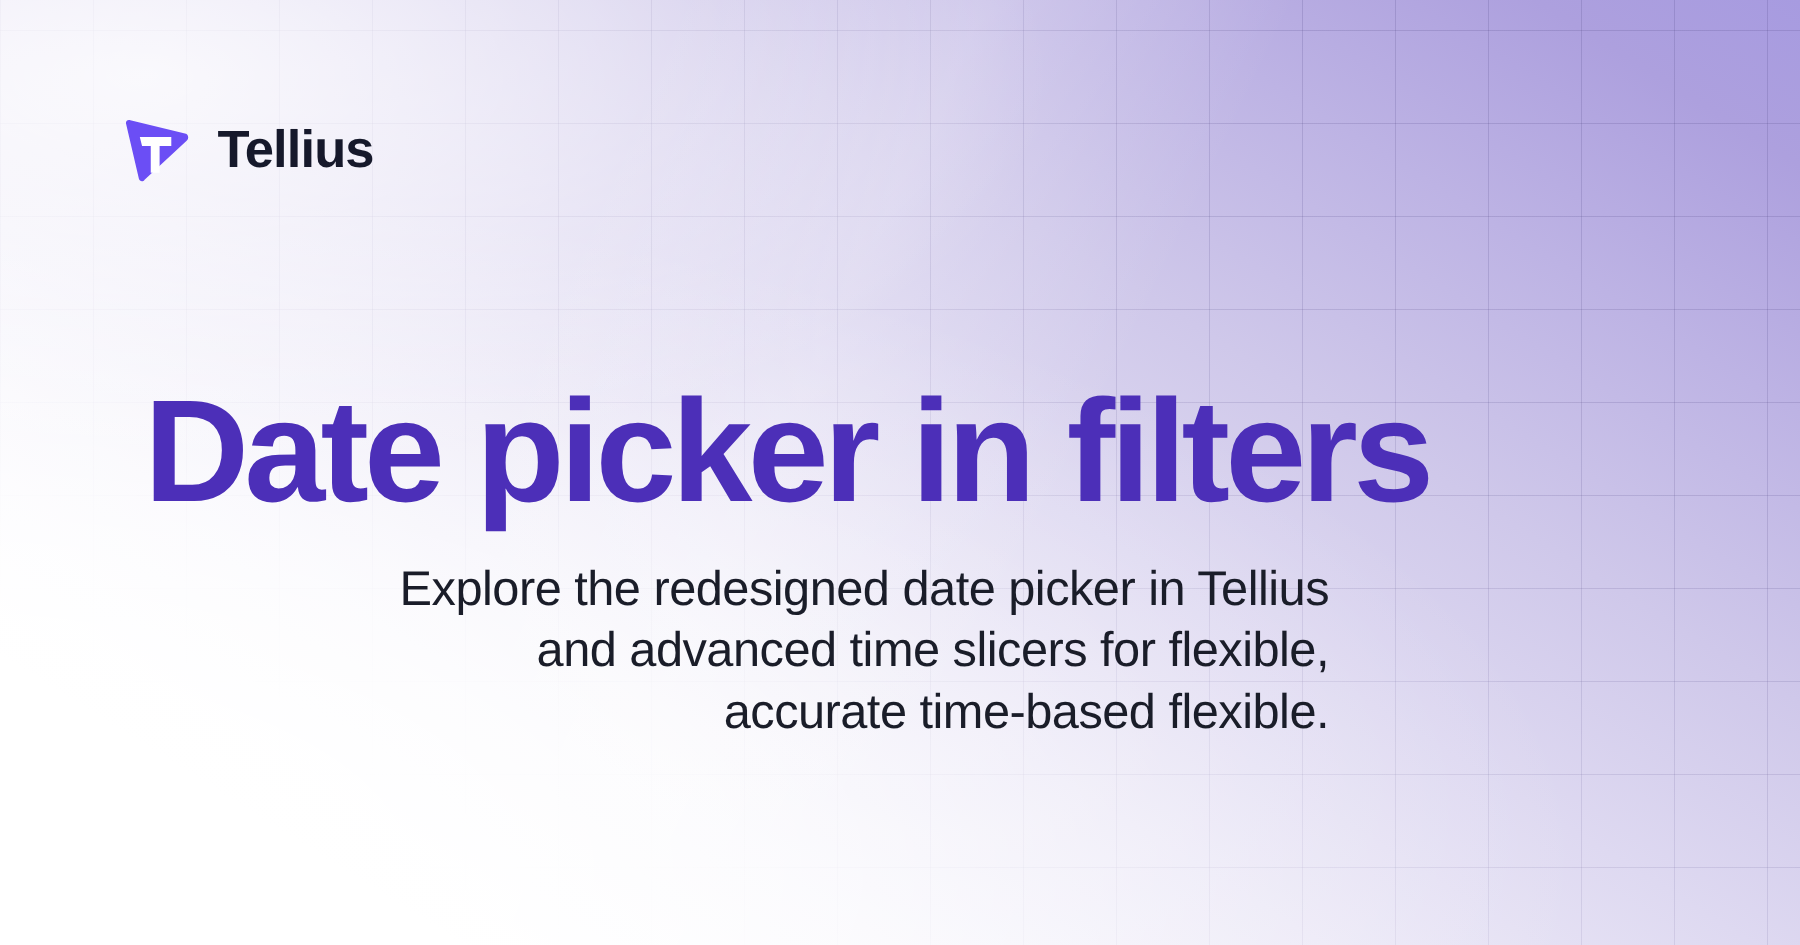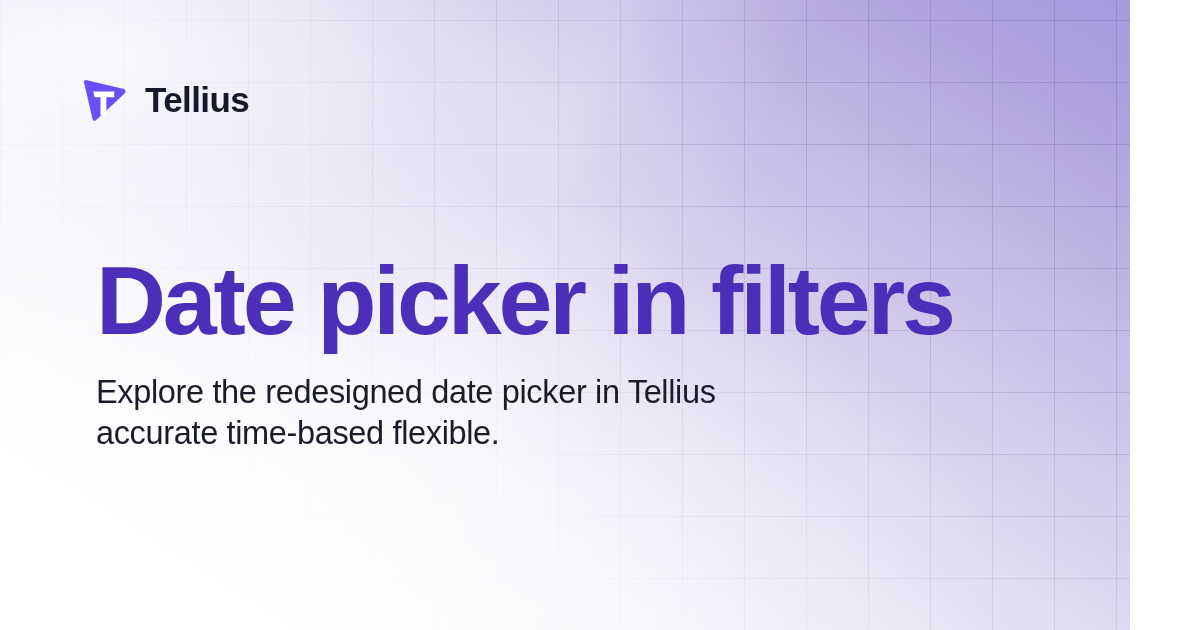--- a/index.html
+++ b/index.html
@@ -9,25 +9,24 @@
   body {
     width: 1200px;
     height: 630px;
     overflow: hidden;
     font-family: "Liberation Sans", sans-serif;
     background: #ffffff;
   }
 
   #canvas {
     position: relative;
-    width: 1090px;
+    width: 1200px;
     height: 630px;
     overflow: hidden;
     background: #14b8a6;
-    padding-left: 40px;
   }
 
   
   .bg-gradient {
     position: absolute;
     inset: 0;
     background:
       linear-gradient(
         32deg,
         #ffffff 0%,
@@ -154,20 +153,21 @@
   .subcopy {
     margin: 0;
     padding-top: 23px;
     font-family: "Liberation Sans", sans-serif;
     font-size: 32.5px;
     font-weight: normal;
     line-height: 41px;
     letter-spacing: -0.35px;
     color: #1a1d29;
     max-width: 790px;
+    text-align: right;
   }
   .subcopy .ln { display: block; white-space: nowrap; }
 </style>
 </head>
 <body>
 
 <div id="canvas">
 
   <div class="bg-gradient"></div>
   <div class="bg-grid"></div>
@@ -182,17 +182,18 @@
         <path d="M13.2 17.4 L34.2 17.4 L34.2 23.3 L26.4 23.3 L26.4 41.2 L20.5 41.2 L20.5 23.3 L14.7 23.3 Z" fill="#ffffff"></path>
       </svg>
     </span>
     <span class="brand-name">Tellius</span>
   </div>
 
   <div class="copy">
     <h1 class="headline">Date picker in filters</h1>
     <p class="subcopy">
       <span class="ln">Explore the redesigned date picker in Tellius</span>
+      <span class="ln">and advanced time slicers for flexible,</span>
       <span class="ln">accurate time-based flexible.</span>
     </p>
   </div>
 
 </div>
 
 </body></html>

